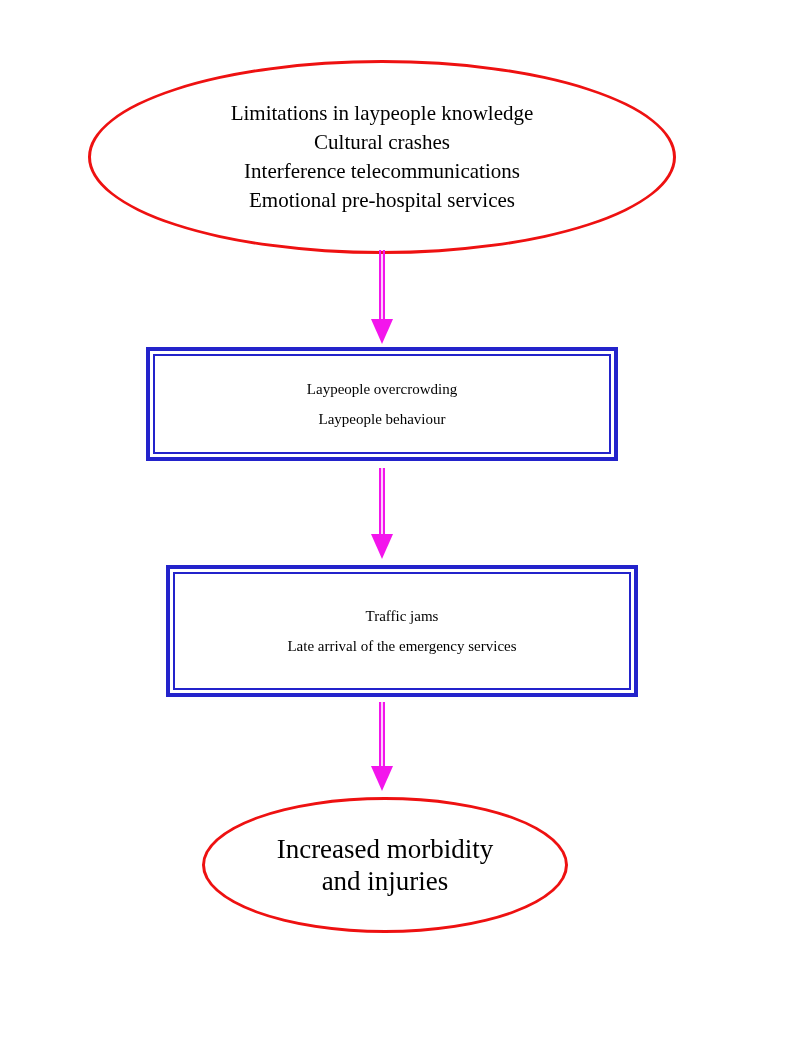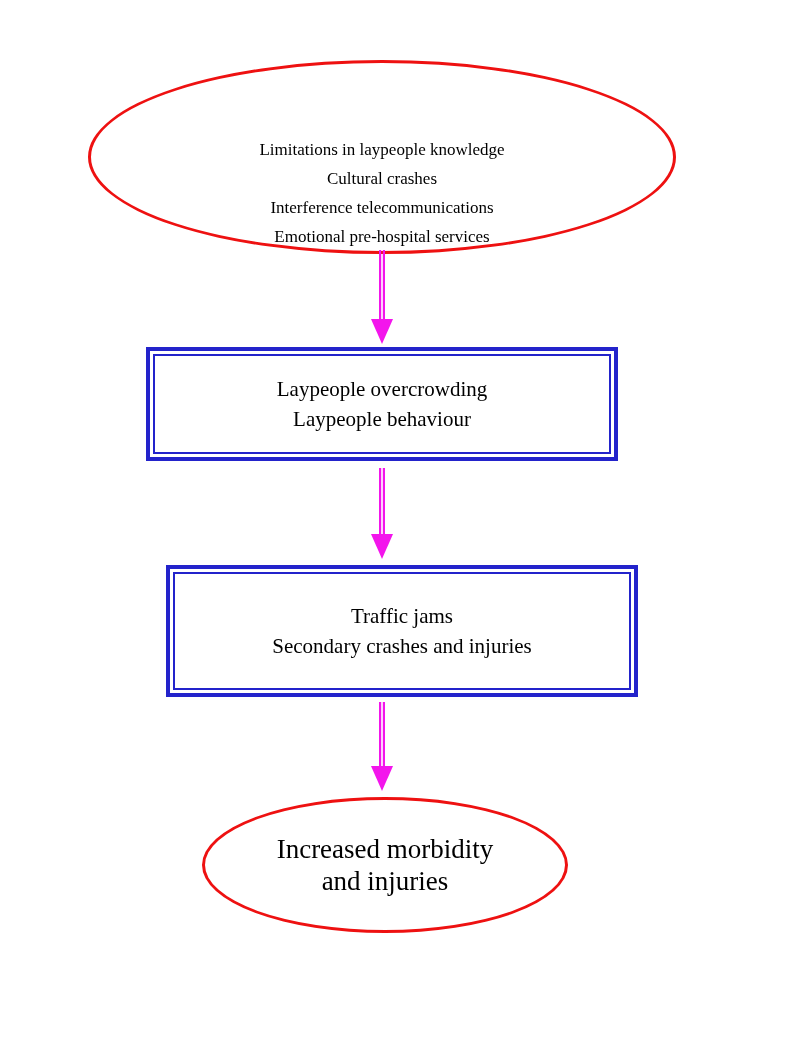--- a/index.html
+++ b/index.html
@@ -27,23 +27,22 @@
     flex-direction: column;
     align-items: center;
     justify-content: center;
     text-align: center;
   }
   .ellipse-top {
     left: 88px;
     top: 60px;
     width: 582px;
     height: 188px;
-    font-size: 17px;
+    font-size: 21px;
     line-height: 29px;
-    justify-content: flex-end;
   }
   .ellipse-bottom {
     left: 202px;
     top: 797px;
     width: 360px;
     height: 130px;
     font-size: 27px;
     line-height: 32px;
   }
 
@@ -60,21 +59,21 @@
   .dbox-inner {
     border: 2px solid var(--blue, #2323cb);
     width: 100%;
     height: 100%;
     box-sizing: border-box;
     display: flex;
     flex-direction: column;
     align-items: center;
     justify-content: center;
     text-align: center;
-    font-size: 21px;
+    font-size: 15px;
     line-height: 30px;
   }
   .dbox-1 { top: 347px; height: 114px; }
   .dbox-2 { top: 565px; height: 132px; margin-left: 20px; }
 
   
   .arrow {
     position: absolute;
     left: 368px;
     width: 28px;
@@ -118,21 +117,21 @@
     <svg viewBox="0 0 28 92" preserveAspectRatio="none" aria-hidden="true">
       <rect x="11" y="0" width="2.2" height="69" fill="currentColor"></rect>
       <rect x="14.8" y="0" width="2.2" height="69" fill="currentColor"></rect>
       <polygon points="3,66 25,66 14,91" fill="currentColor"></polygon>
     </svg>
   </div>
 
   <div class="dbox dbox-2">
     <div class="dbox-inner">
       <div class="line">Traffic jams</div>
-      <div class="line">Secondary crashes and injuries</div>
+      <div class="line">Late arrival of the emergency services</div>
     </div>
   </div>
 
   <div class="arrow arrow-3">
     <svg viewBox="0 0 28 90" preserveAspectRatio="none" aria-hidden="true">
       <rect x="11" y="0" width="2.2" height="67" fill="currentColor"></rect>
       <rect x="14.8" y="0" width="2.2" height="67" fill="currentColor"></rect>
       <polygon points="3,64 25,64 14,89" fill="currentColor"></polygon>
     </svg>
   </div>

